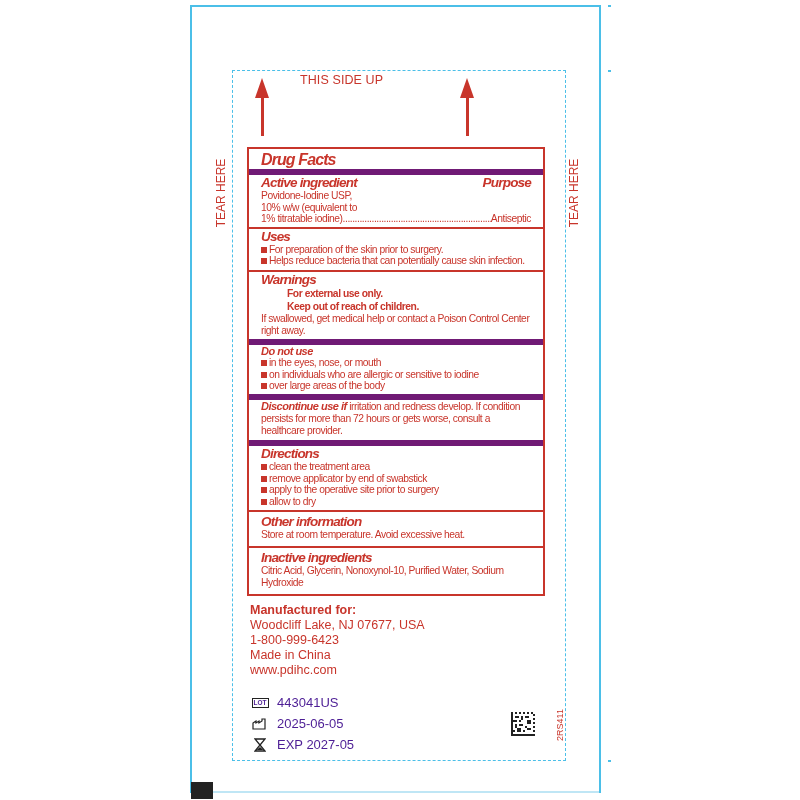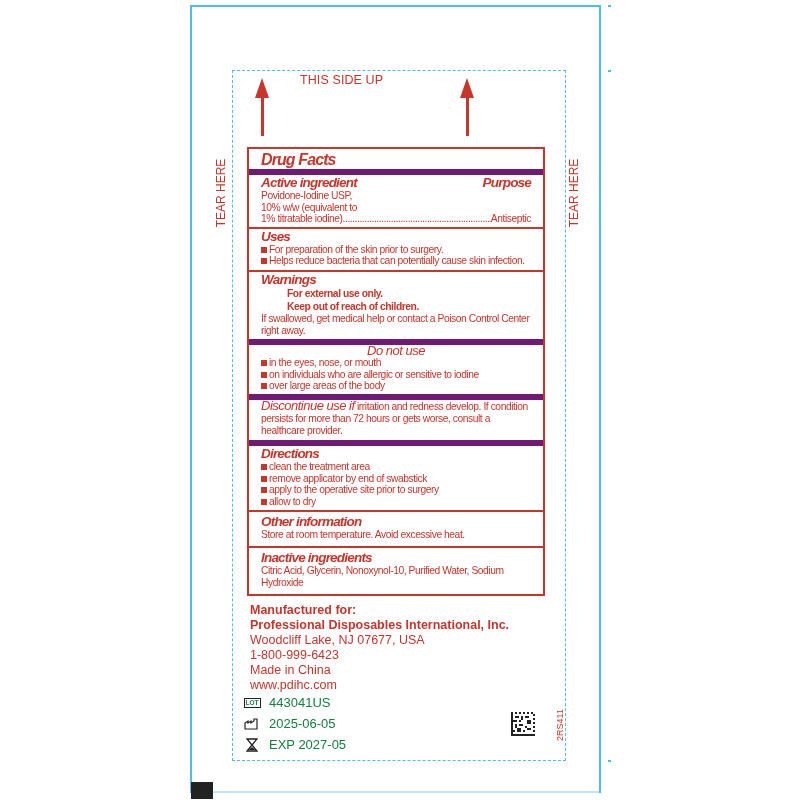--- a/index.html
+++ b/index.html
@@ -21,28 +21,28 @@
           white-space:nowrap; width:80px; text-align:center; }
   .facts { position:absolute; left:247px; top:147px; width:298px; height:449px; box-sizing:border-box;
            border:2.5px solid #c8352b; font-family:"Liberation Sans", sans-serif; }
   .sec { padding:0 12px; box-sizing:border-box; }
   .thick { border-top:2.5px solid #c8352b; }
   .thin { border-top:6px solid #701a75; }
   .h-title { font-weight:bold; font-style:italic; font-size:16px; letter-spacing:-0.9px; line-height:19px; }
   .h-sec { font-weight:bold; font-style:italic; font-size:13.5px; letter-spacing:-0.8px; line-height:15px; }
   .txt { font-size:10.3px; letter-spacing:-0.45px; line-height:11.6px; }
   .btxt { font-size:10.3px; letter-spacing:-0.45px; line-height:13px; font-weight:bold;margin-left:26px; }
-  .sub { font-weight:normal; font-style:italic; font-size:13px; letter-spacing:-0.5px; line-height:12px;text-align:center; }
+  .sub { font-weight:bold; font-style:italic; font-size:11px; letter-spacing:-0.5px; line-height:12px; }
   .bul::before { content:""; display:inline-block; width:6px; height:6px; background:#c8352b; margin-right:2px; vertical-align:0px; }
   .row { display:flex; justify-content:space-between; align-items:baseline; }
   .dots { flex:1; overflow:hidden; white-space:nowrap; }
   .dots::before { content:"...................................................................................................."; }
   .mfr { position:absolute; left:250px; top:603px; font-size:12.5px; line-height:15px; color:#c8352b; }
   .mfr .b { font-weight:bold; }
-  .info { position:absolute; left:243px; font-size:13px; color:#15803d; display:flex; align-items:center;text-align:center; }
+  .info { position:absolute; left:251px; font-size:13px; color:#4c1d95; display:flex; align-items:center;text-align:center; }
   .info .ico { width:18px; height:12px; margin-right:8px; display:flex; align-items:center; justify-content:center; }
   .lot { border:1px solid #222; font-size:6.5px; font-weight:bold; padding:0 1px; line-height:8px; }
   .datamatrix { position:absolute; left:511px; top:712px; width:24px; height:24px; }
   .code { position:absolute; left:540px; top:720px; font-size:9px; color:#c8352b; transform:rotate(-90deg); transform-origin:center; width:40px; text-align:center; }
   .black-square { position:absolute; left:191px; top:782px; width:22px; height:17px; background:#222; }
 </style>
 </head>
 <body>
 
 <div class="outer-frame"></div>
@@ -113,21 +113,20 @@
     <div class="txt">Store at room temperature. Avoid excessive heat.</div>
   </div>
   <div class="sec thick" style="padding-top:2px">
     <div class="h-sec">Inactive ingredients</div>
     <div class="txt">Citric Acid, Glycerin, Nonoxynol-10, Purified Water, Sodium Hydroxide</div>
   </div>
 </div>
 
 <div class="mfr">
   <div class="b">Manufactured for:</div>
-  <div class="b">Professional Disposables International, Inc.</div>
   <div>Woodcliff Lake, NJ 07677, USA</div>
   <div>1-800-999-6423</div>
   <div>Made in China</div>
   <div>www.pdihc.com</div>
 </div>
 
 <div class="info" style="top:695px">
   <span class="ico">
       <span class="lot">LOT</span>
     </span>

